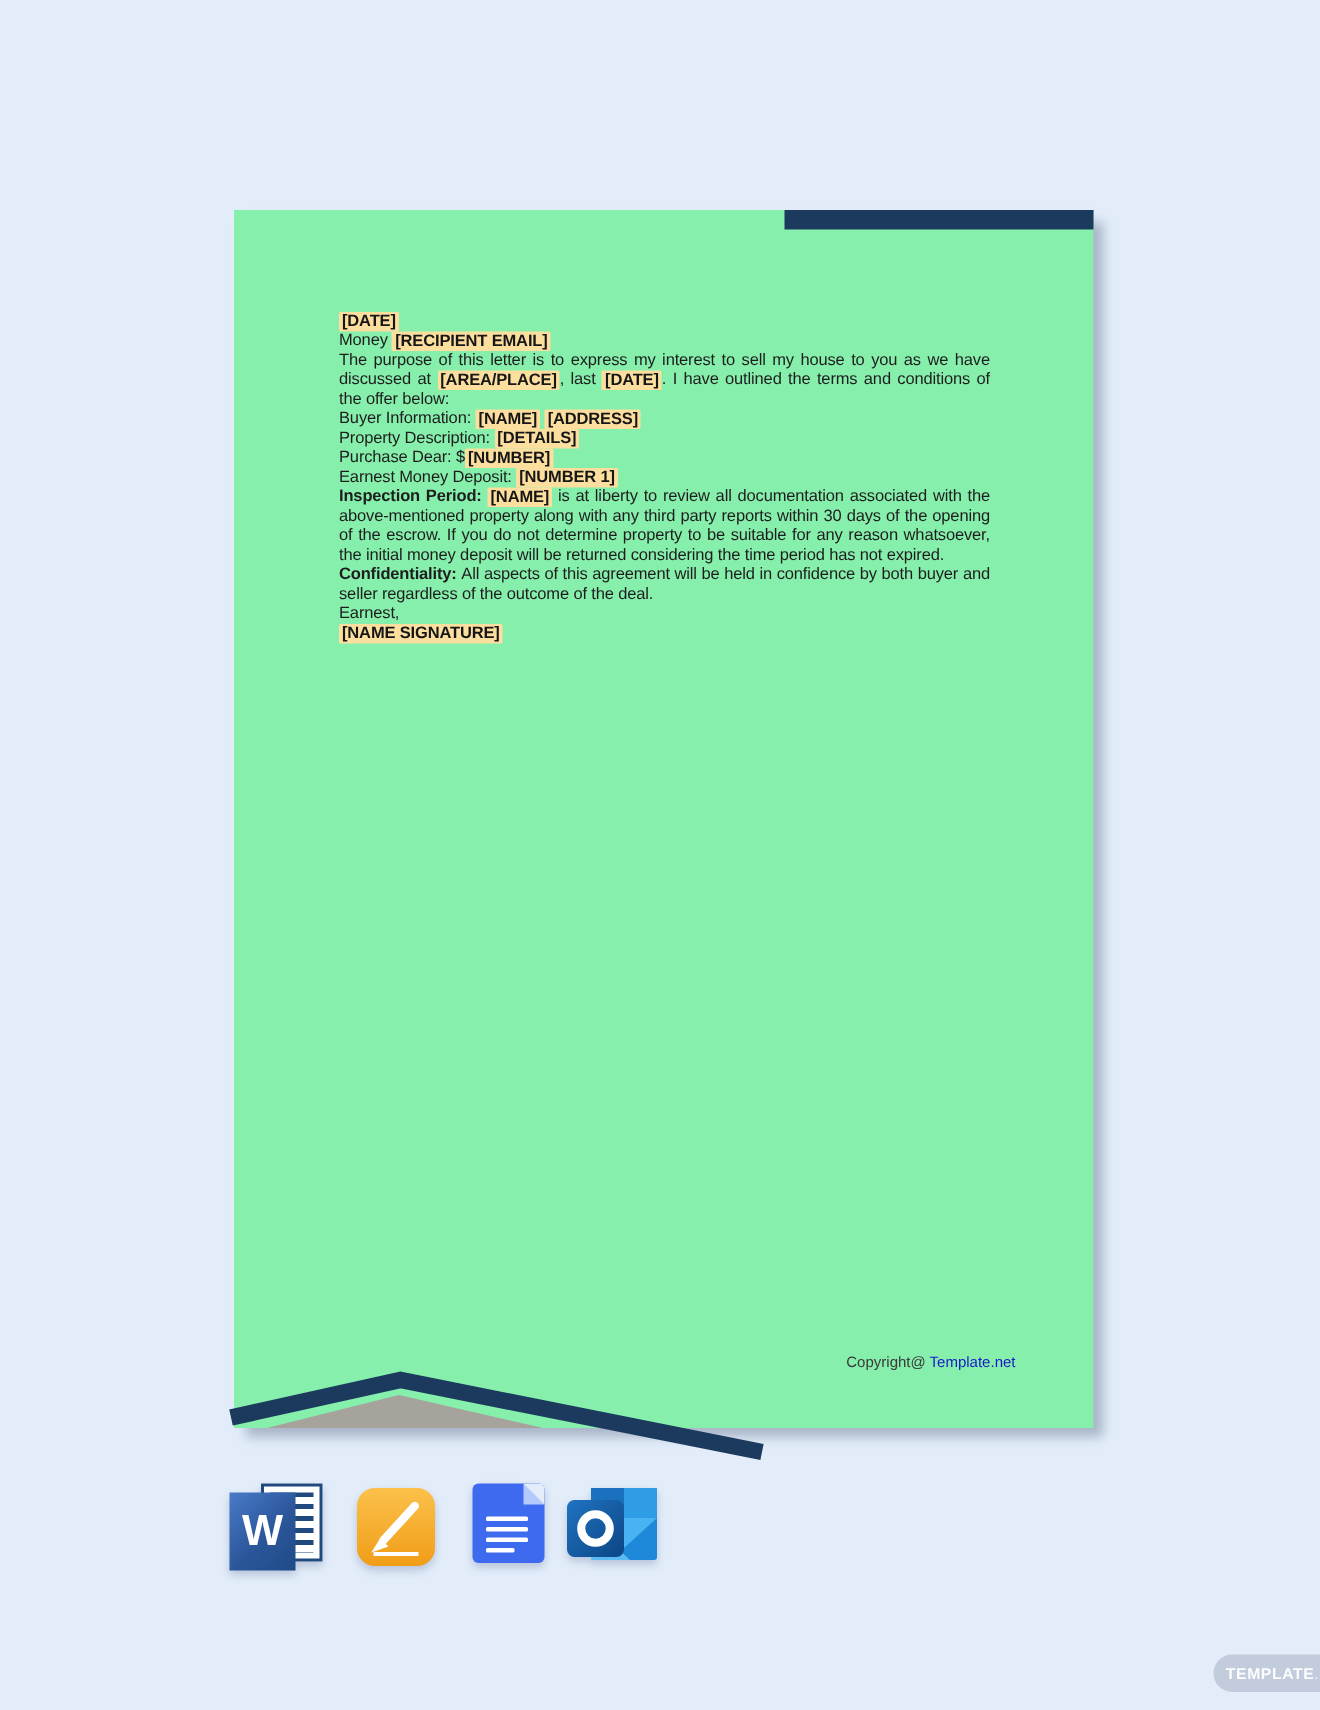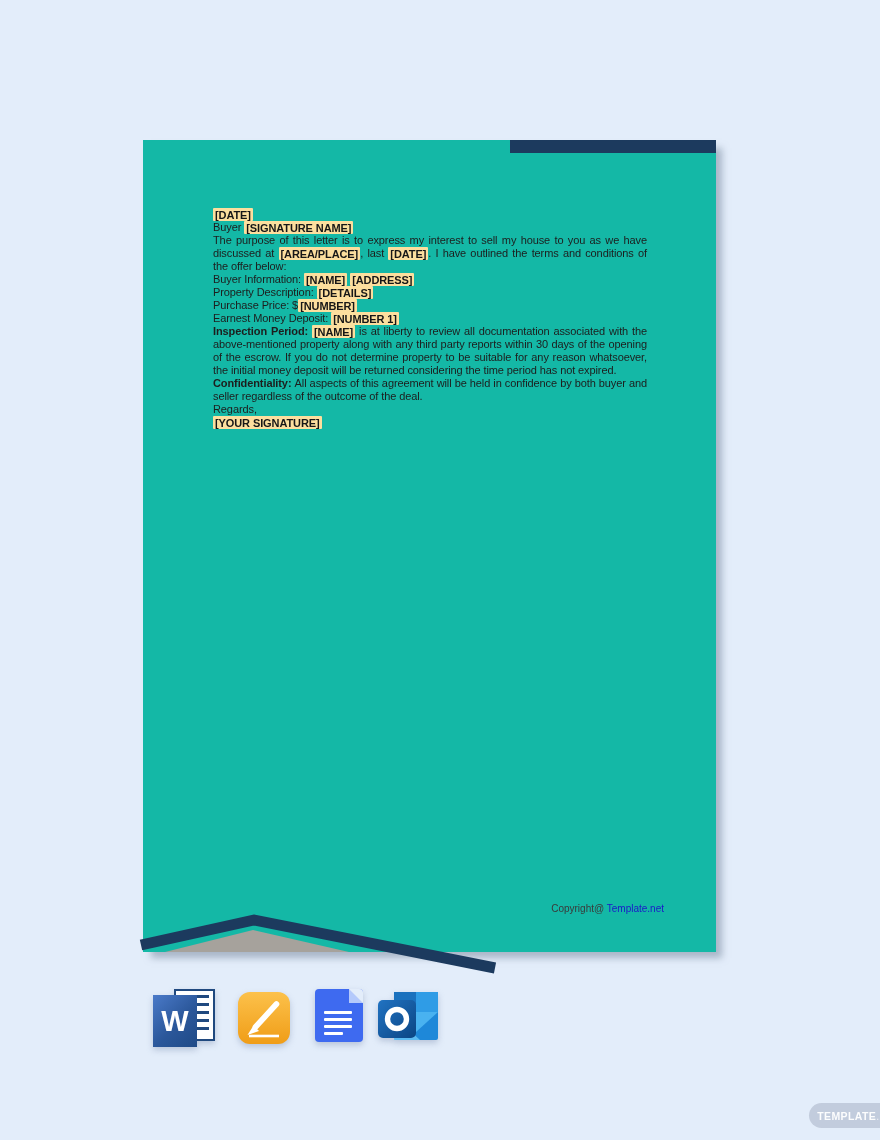--- a/index.html
+++ b/index.html
@@ -4,22 +4,22 @@
 <style>
   * { margin:0; padding:0; box-sizing:border-box; }
   html,body { width:880px; height:1140px; }
   .page {
     position:relative; width:880px; height:1140px;
     background:#e3edfa; overflow:hidden;
     font-family:"Liberation Sans", sans-serif;
   }
   
   .doc {
-    position:absolute; left:143px; top:140px; width:573px; height:812px;
-    background:#14b8a6;
+    position:absolute; left:156px; top:140px; width:573px; height:812px;
+    background:#86efac;
     box-shadow:7px 7px 7px -1px rgba(120,136,158,0.55);
   }
   .accent-bar {
     position:absolute; top:0; right:0; width:206px; height:13px;
     background:#1c3a5e;
   }
   
   .letter {
     position:absolute; left:70px; top:68px; width:434px;
     color:#1d1d1d; font-size:11px; line-height:13px; letter-spacing:-0.1px;
@@ -95,40 +95,40 @@
 <body>
 
 <div class="page">
 
   <div class="doc">
     <div class="accent-bar"></div>
 
     <div class="letter">
       <p><mark>[DATE]</mark></p>
 
-      <p class="mt24"><span>Buyer </span><mark>[SIGNATURE NAME]</mark></p>
+      <p class="mt24"><span>Money </span><mark>[RECIPIENT EMAIL]</mark></p>
 
       <p class="mt14 j"><span>The purpose of this letter is to express my interest to sell my house to you as we have discussed at </span><mark>[AREA/PLACE]</mark><span>, last </span><mark>[DATE]</mark><span>. I have outlined the terms and conditions of the offer below:</span></p>
 
       <p class="mt13"><span>Buyer Information: </span><mark>[NAME]</mark><span> </span><mark>[ADDRESS]</mark></p>
 
       <p class="mt13"><span>Property Description: </span><mark>[DETAILS]</mark></p>
 
-      <p class="mt13"><span>Purchase Price: $</span><mark>[NUMBER]</mark></p>
+      <p class="mt13"><span>Purchase Dear: $</span><mark>[NUMBER]</mark></p>
 
       <p class="mt13"><span>Earnest Money Deposit: </span><mark>[NUMBER 1]</mark></p>
 
       <p class="mt14 j"><b>Inspection Period: </b><mark>[NAME]</mark><span> is at liberty to review all documentation associated with the above-mentioned property along with any third party reports within 30 days of the opening of the escrow. If you do not determine property to be suitable for any reason whatsoever, the initial money deposit will be returned considering the time period has not expired.</span></p>
 
       <p class="mt13 j"><b>Confidentiality: </b><span>All aspects of this agreement will be held in confidence by both buyer and seller regardless of the outcome of the deal.</span></p>
 
 
-      <p class="mt25"><span>Regards,</span></p>
+      <p class="mt25"><span>Earnest,</span></p>
 
-      <p class="mt25"><mark>[YOUR SIGNATURE]</mark></p>
+      <p class="mt25"><mark>[NAME SIGNATURE]</mark></p>
 
     </div>
 
     <div class="copyright"><span>Copyright@ </span><a class="copy-link">Template.net</a></div>
 
     <svg class="chevron" viewBox="0 0 360 48" aria-hidden="true">
       <polygon points="22,38 110,16 206,38" fill="#a6a29c"></polygon>
       <path d="M -2 31 L 111 6 L 352 54" fill="none" stroke="#1c3a5e" stroke-width="11" stroke-linejoin="miter"></path>
     </svg>
   </div>

